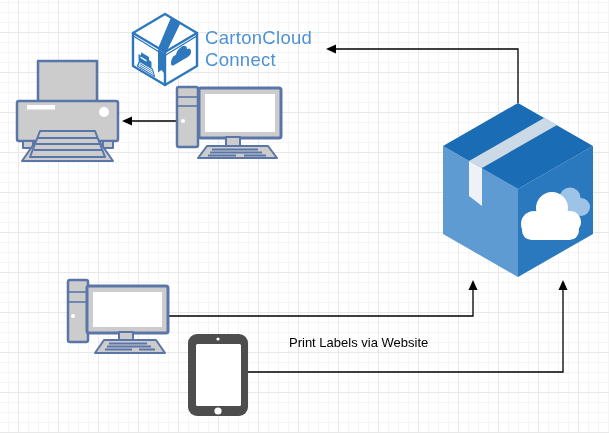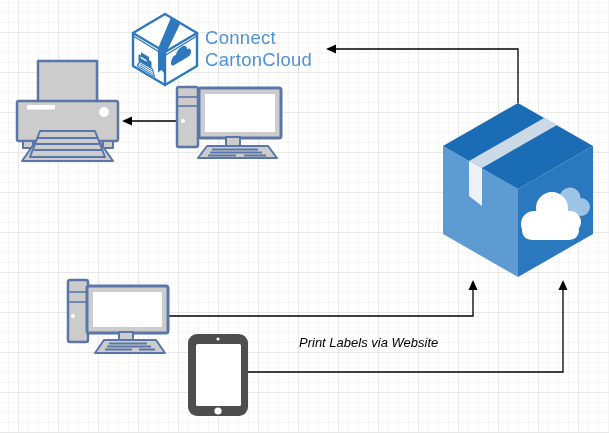--- a/index.html
+++ b/index.html
@@ -16,21 +16,21 @@
     font-family:"Liberation Sans",sans-serif;
   }
   .shapes{position:absolute;left:0;top:0;}
   .logo-text{
     position:absolute;left:205px;top:27px;
     font-size:18.5px;line-height:22px;letter-spacing:.3px;
     color:#4d92d6;font-weight:400;white-space:nowrap;
   }
   .ann{position:absolute;color:#000;font-size:13px;line-height:15.6px;white-space:pre-line;}
   .ann-printjob{left:330px;top:60px;width:140px;}
-  .ann-labels{left:299px;top:335px;white-space:nowrap;font-style:italic;}
+  .ann-labels{left:289px;top:335px;white-space:nowrap;}
 </style>
 </head>
 <body>
 
 <div class="canvas">
 
   <svg class="shapes" width="609" height="433" viewBox="0 0 609 433">
 
     <g stroke-linejoin="round">
       <rect x="38" y="61" width="59" height="41" fill="#cccccc" stroke="#5a76a9" stroke-width="2.5"></rect>
@@ -138,19 +138,19 @@
       <g fill="#2e78bd" transform="translate(181,55) skewY(-30.7) translate(-181,-55)">
         <circle cx="175.5" cy="56" r="4.2"></circle>
         <circle cx="181.5" cy="52.5" r="5.5"></circle>
         <circle cx="187" cy="56.5" r="3.8"></circle>
         <rect x="171" y="54.5" width="20" height="6.5" rx="3.2"></rect>
       </g>
     </g>
   </svg>
 
   <div class="logo-text">
+    <div>CartonCloud</div>
     <div>Connect</div>
-    <div>CartonCloud</div>
   </div>
 
   <div class="ann ann-labels">Print Labels via Website</div>
 
 </div>
 
 </body></html>

